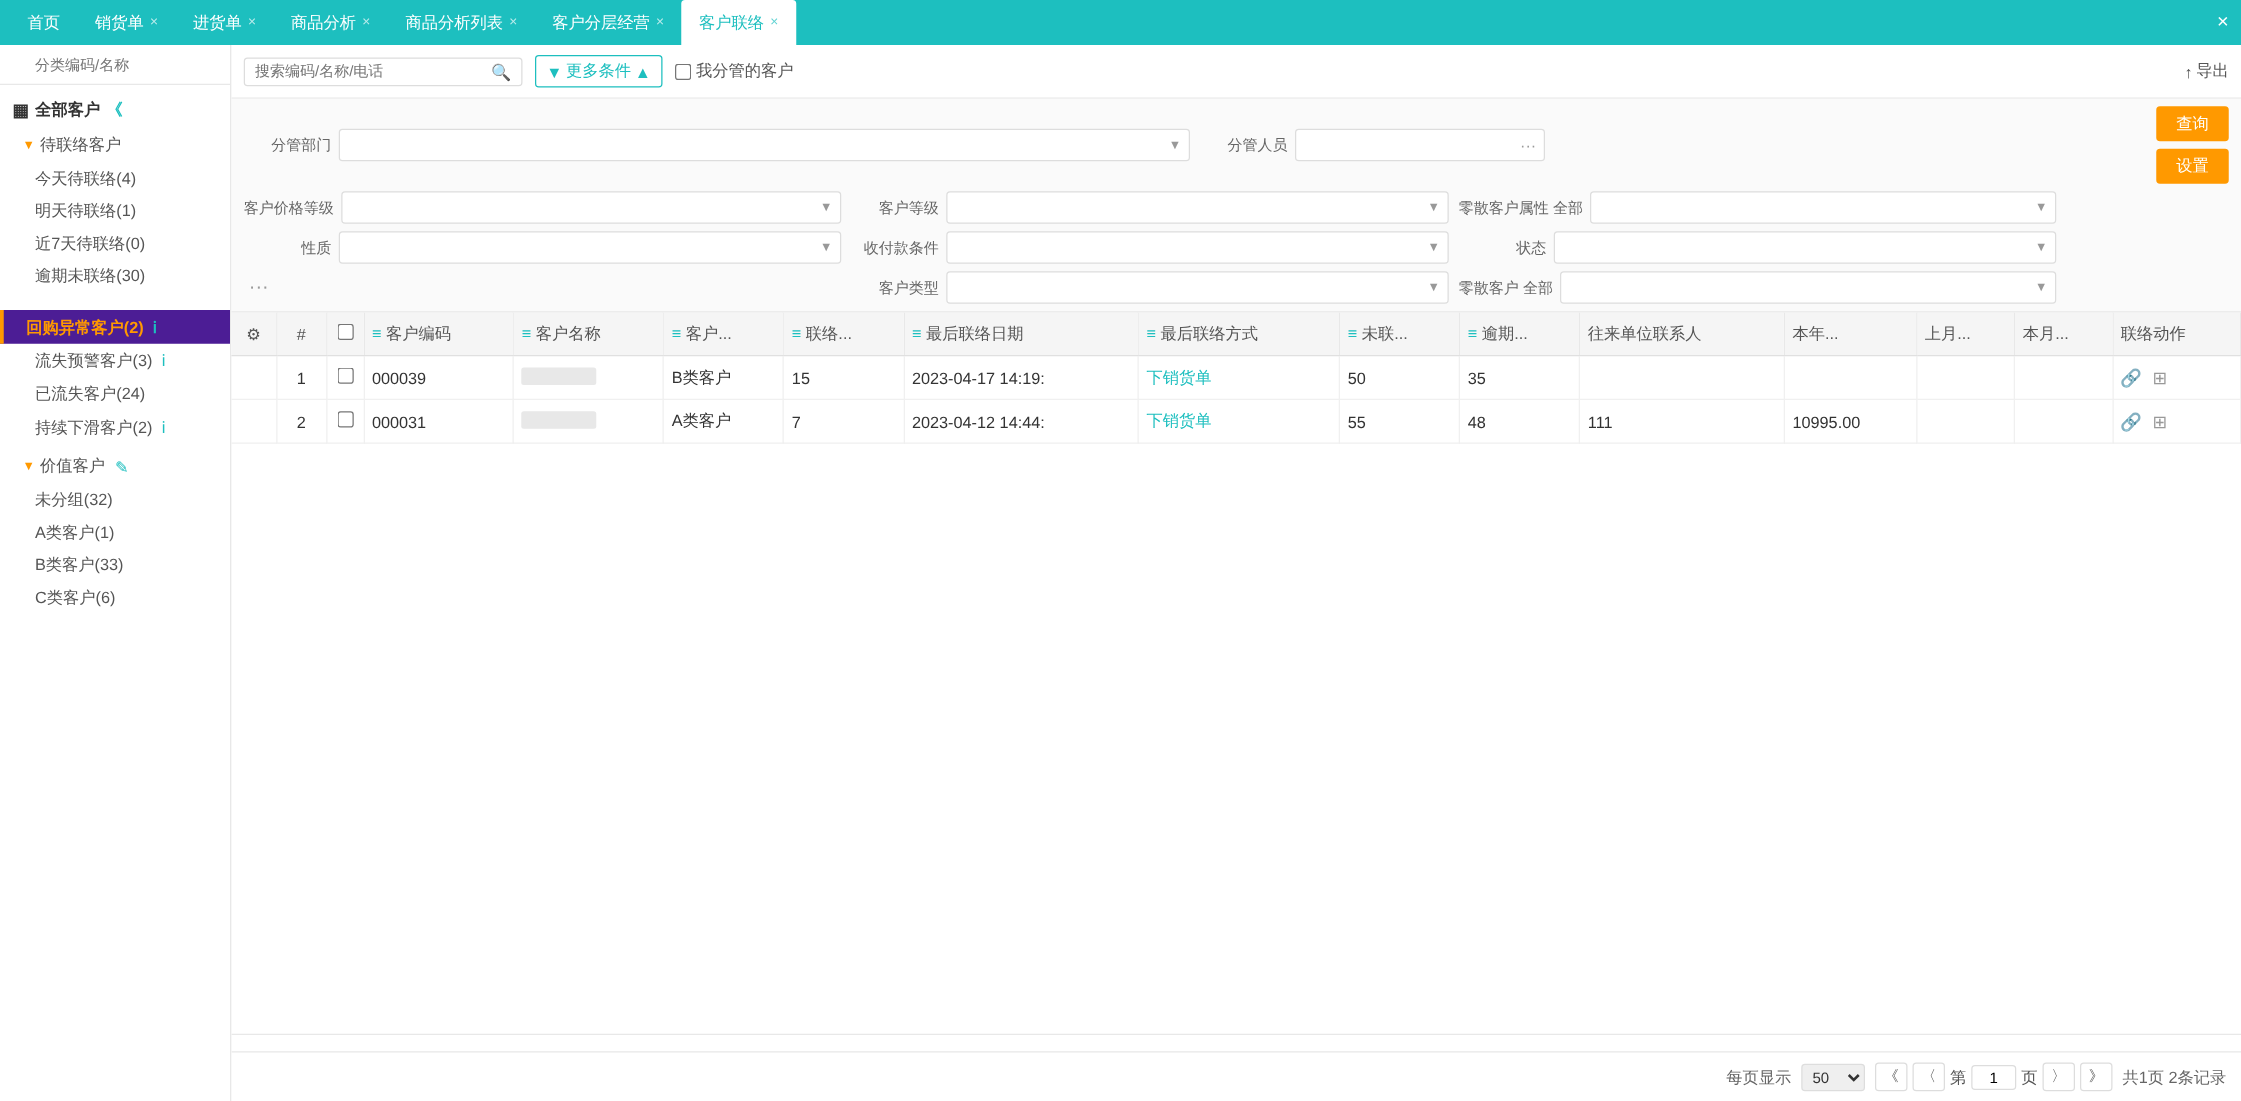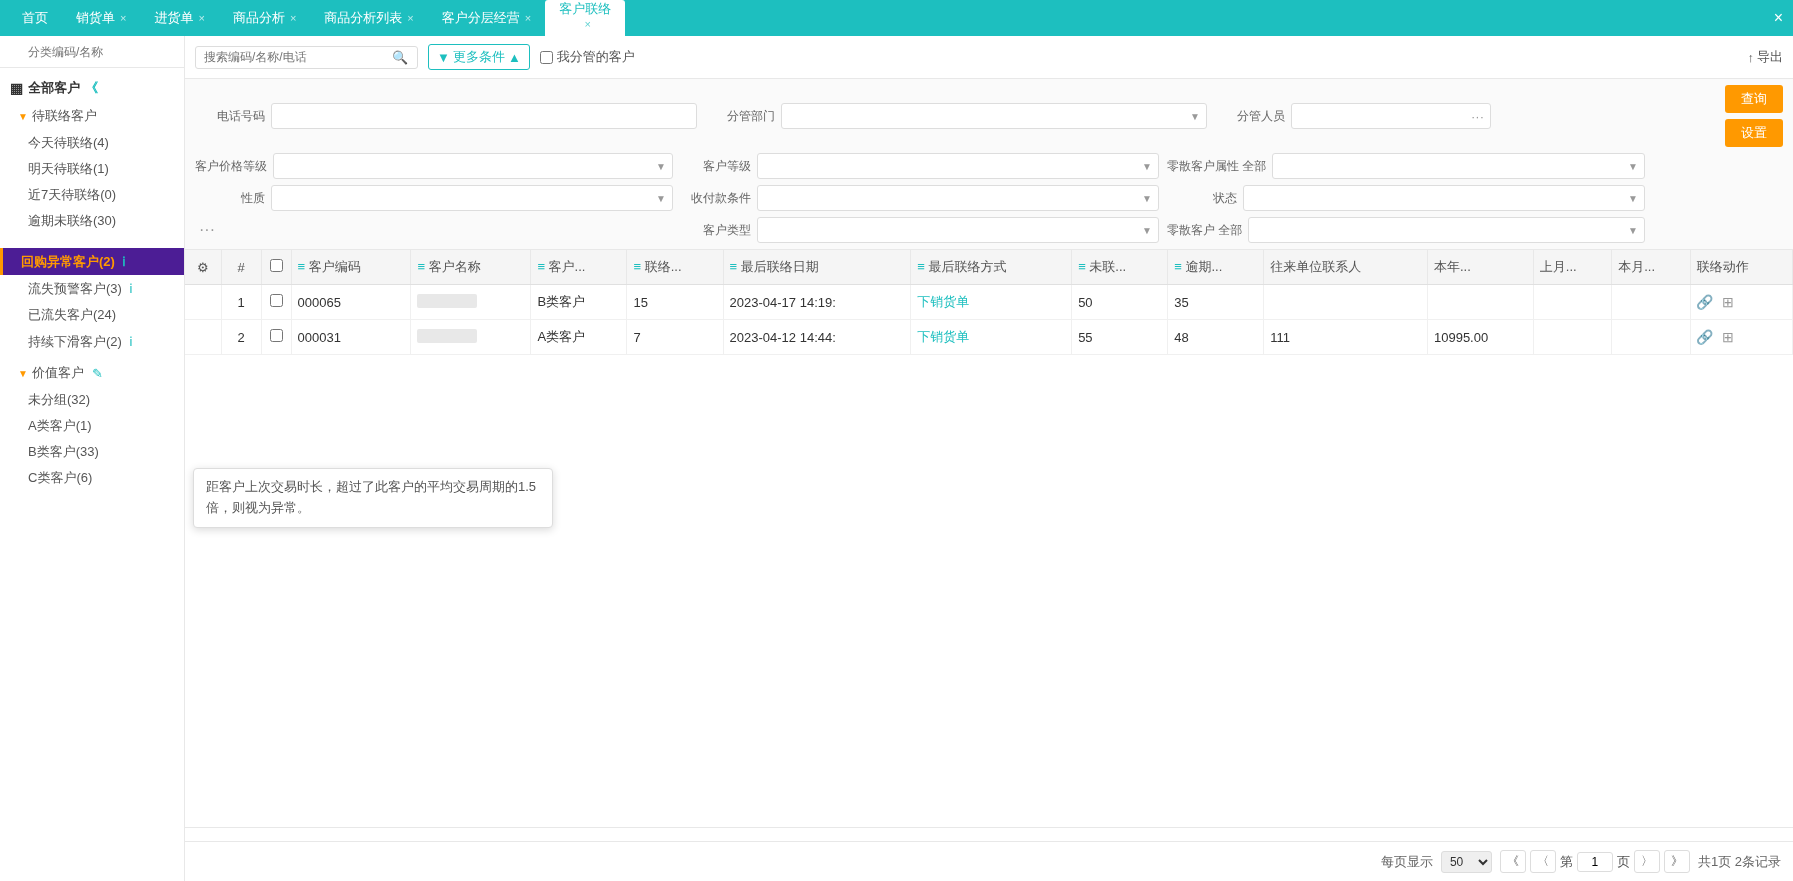--- a/index.html
+++ b/index.html
@@ -18,21 +18,21 @@
     .top-nav .nav-item {
       padding: 0 14px;
       height: 36px;
       display: flex;
       align-items: center;
       cursor: pointer;
       white-space: nowrap;
       font-size: 13px;
       color: white;
     }
-    .top-nav .nav-item.active { background: white; color: #1dbfbf; border-radius: 3px 3px 0 0; flex-direction: column; }
+    .top-nav .nav-item.active { background: white; color: #1dbfbf; border-radius: 3px 3px 0 0; }
     .top-nav .nav-item .close-x { margin-left: 5px; font-size: 11px; opacity: 0.7; }
     .top-nav .nav-close-all {
       position: absolute;
       right: 10px;
       top: 50%;
       transform: translateY(-50%);
       color: white;
       cursor: pointer;
       font-size: 16px;
     }
@@ -477,26 +477,20 @@
       <div class="export-btn" style="margin-left:auto;">
         <span>↑</span>
         <span>导出</span>
       </div>
     </div>
 
     <div class="filter-rows">
 
       <div class="filter-row">
         <div class="filter-field">
-          <span class="filter-label">电话号码</span>
-          <div class="filter-input">
-            <span></span>
-          </div>
-        </div>
-        <div class="filter-field">
           <span class="filter-label">分管部门</span>
           <div class="filter-input">
             <span></span>
             <span class="down-arrow">▼</span>
           </div>
         </div>
         <div class="filter-field">
           <span class="filter-label">分管人员</span>
           <div class="filter-input" style="max-width:200px;">
             <span></span>
@@ -576,23 +570,20 @@
             <span></span>
             <span class="down-arrow">▼</span>
           </div>
         </div>
         <div style="width:130px;"></div>
       </div>
     </div>
 
     <div class="table-area" style="position:relative;">
 
-      <div class="tooltip-box">
-        <span>距客户上次交易时长，超过了此客户的平均交易周期的1.5倍，则视为异常。</span>
-      </div>
 
       <table class="data-table">
         <thead>
           <tr>
             <th class="col-settings-icon">⚙</th>
             <th class="col-no">#</th>
             <th class="col-check"><input type="checkbox" style=""></th>
             <th><span style="color:#1dbfbf;">≡</span> 客户编码</th>
             <th><span style="color:#1dbfbf;">≡</span> 客户名称</th>
             <th><span style="color:#1dbfbf;">≡</span> 客户...</th>
@@ -607,21 +598,21 @@
             <th>本月...</th>
             <th>联络动作</th>
           </tr>
         </thead>
         <tbody>
 
           <tr>
             <td class="col-settings-icon"></td>
             <td class="col-no"><span>1</span></td>
             <td class="col-check"><input type="checkbox" style=""></td>
-            <td><span>000065</span></td>
+            <td><span>000039</span></td>
             <td><span class="blurred-name"></span></td>
             <td><span>B类客户</span></td>
             <td><span>15</span></td>
             <td><span>2023-04-17 14:19:</span></td>
             <td><span class="link-text">下销货单</span></td>
             <td><span>50</span></td>
             <td><span>35</span></td>
             <td></td>
             <td></td>
             <td></td>

